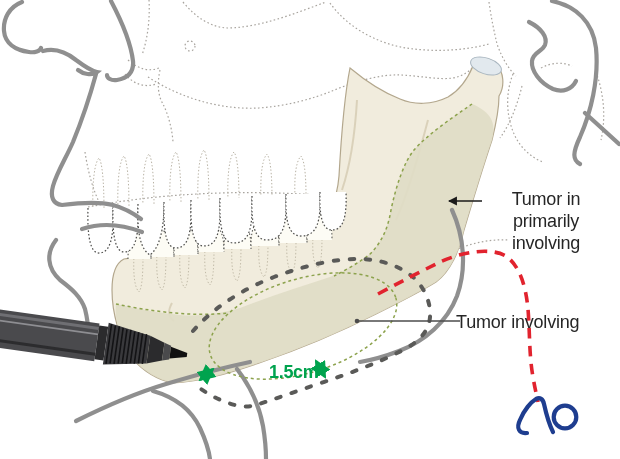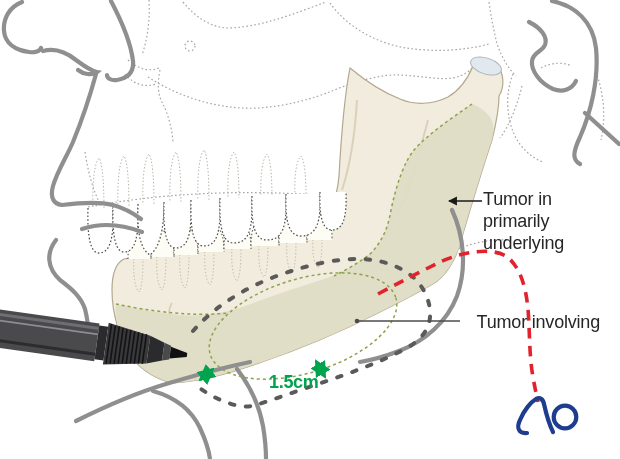--- a/index.html
+++ b/index.html
@@ -23,22 +23,22 @@
   .mark{stroke:var(--marker-dash);stroke-width:4;fill:none;stroke-dasharray:4.5 11.5;stroke-linecap:round;}
   .red-dash{stroke:var(--red);stroke-width:3.6;fill:none;stroke-dasharray:10.5 7.5;}
   .green-line{stroke:var(--green);stroke-width:2.4;fill:none;}
   .leader1{stroke:#1a1a1a;stroke-width:1.4;fill:none;}
   .leader2{stroke:#4c4c4c;stroke-width:1.4;fill:none;}
   .logo-stroke{stroke:var(--logo-blue);stroke-width:4.2;fill:none;stroke-linecap:round;}
   .shade{stroke:#d6ccb4;stroke-width:2;fill:none;opacity:.85;}
   
   .label{position:absolute;color:var(--text);font-size:18px;line-height:22px;letter-spacing:-0.2px;}
   .label span{display:block;}
-  .lbl-center{}
-  .lbl-right{text-align:right;}
+  .lbl-center{text-align:center;}
+  .lbl-right{text-align:left;}
   .measure{position:absolute;color:var(--green);font-size:18px;font-weight:700;letter-spacing:-0.3px;}
 </style>
 </head>
 <body>
 
 <div class="stage">
 <svg width="620" height="459" viewBox="0 0 620 459">
   <defs>
     <marker id="ah-g" viewBox="0 0 8 8" refX="7" refY="4" markerWidth="7" markerHeight="7" orient="auto-start-reverse">
       <path d="M0,0 L8,4 L0,8 Z" fill="var(--green,#00a34e)"></path>
@@ -208,21 +208,21 @@
 
   <g role="img" aria-label="AO">
     <path class="logo-stroke" d="M527,433 C519,434 516,428 520,420 C524,410 531,402 536,399 C540,397 543,399 544,404 C546,413 549,424 553,432"></path>
     <circle class="logo-stroke" cx="565" cy="417" r="11.3"></circle>
   </g>
 </svg>
 
 <div class="label lbl-center" style="left:483px;top:188px;width:126px">
   <span>Tumor in</span>
   <span>primarily</span>
-  <span>underlying</span>
+  <span>involving</span>
 </div>
 
 <div class="label lbl-right" style="left:456px;top:311px;width:144px">
   <span>Tumor involving</span>
 </div>
 
-<div class="measure" style="left:269px;top:372px">1.5cm</div>
+<div class="measure" style="left:269px;top:362px">1.5cm</div>
 </div>
 
 </body></html>

